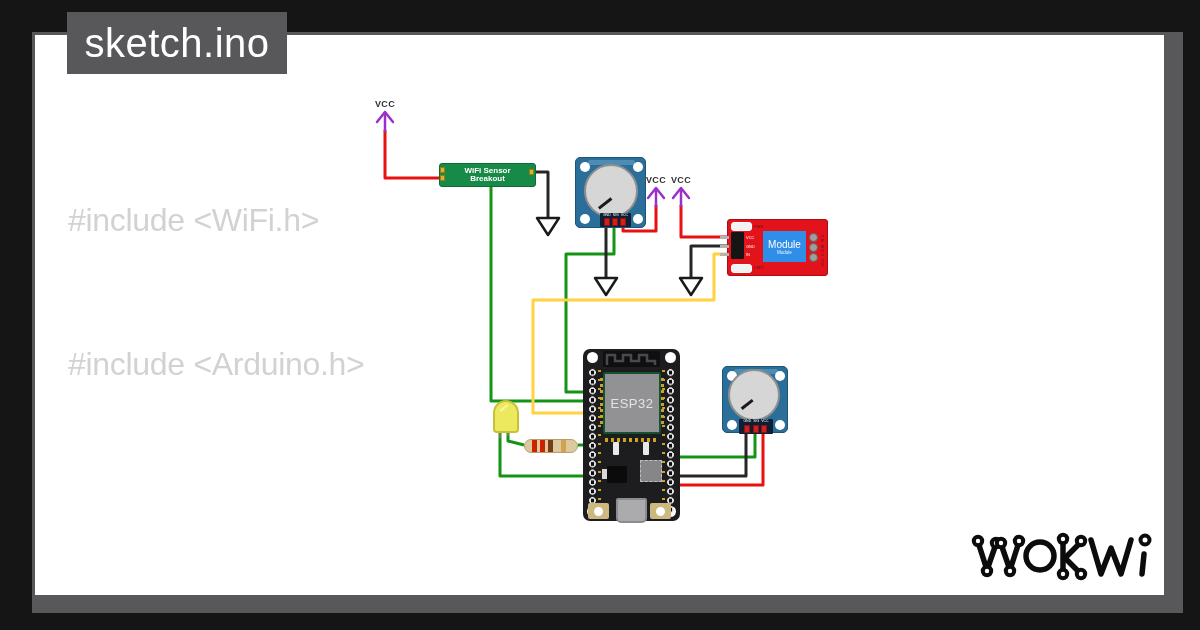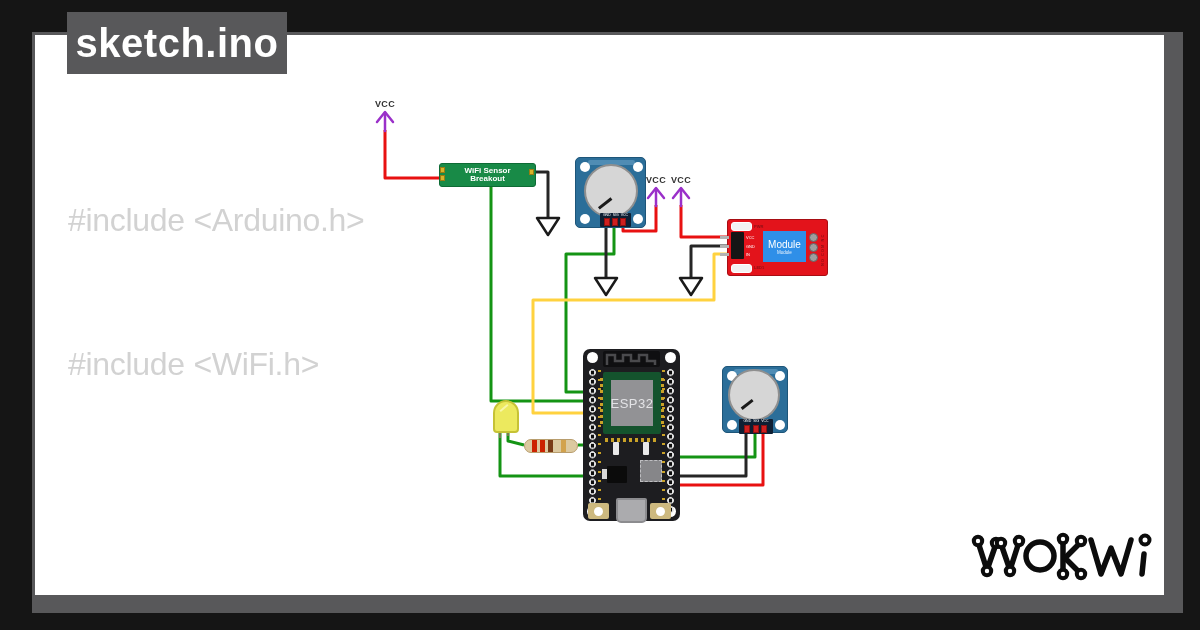--- a/index.html
+++ b/index.html
@@ -6,21 +6,21 @@
   *{box-sizing:border-box;}
   .stage{position:relative;width:1200px;height:630px;background:#151515;overflow:hidden;
          font-family:"Liberation Sans",sans-serif;}
   .abs{position:absolute;}
 
   
   .card-shadow{left:32px;top:32px;width:1151px;height:581px;background:#58585a;}
   .card{left:35px;top:35px;width:1129px;height:560px;background:#ffffff;}
   .file-tab{left:67px;top:12px;width:220px;height:62px;background:#58585a;color:#fff;
             display:flex;align-items:center;justify-content:center;
-            font-size:40px;letter-spacing:.5px;font-weight:bold;}
+            font-size:40px;letter-spacing:.5px;}
 
   
   .code{left:68px;top:100px;color:#d2d2d2;font-size:32px;line-height:48px;
         letter-spacing:-.3px;white-space:pre;}
   .code div{height:48px;}
 
   
   svg.wires{left:0;top:0;}
   .w{fill:none;stroke-width:3;stroke-linejoin:round;stroke-linecap:butt;}
   .w.red{stroke:#e81111;}
@@ -63,21 +63,21 @@
                    transform:rotate(180deg);letter-spacing:1px;}
 
   
   .esp32{left:583px;top:349px;width:97px;height:172px;background:#1d1d20;border-radius:7px;}
   .esp32 .antenna{left:20px;top:2px;width:57px;height:16px;background:#0f0f11;border-radius:2px;overflow:hidden;}
   .esp32 .pincol{width:7px;height:146px;top:19px;
      background-image:radial-gradient(circle at 3.5px 4.5px,#0d0d0d 1.8px,#e2e2e2 2px 3.2px,transparent 3.6px);
      background-size:7px 9.15px;background-repeat:repeat-y;}
   .esp32 .ticks{width:3px;height:146px;top:21px;
      background-image:repeating-linear-gradient(180deg,#c9a227 0 2px,transparent 2px 9.15px);}
-  .esp32 .chip{left:20px;top:23px;width:58px;height:62px;background:#929295;border:8px solid #14532d;
+  .esp32 .chip{left:20px;top:23px;width:58px;height:62px;background:#929295;border:2px solid #14532d;
                border-radius:2px;color:#e3e3e6;font-size:13px;display:flex;align-items:center;
                justify-content:center;letter-spacing:.5px;}
   .esp32 .chipstub{width:3px;height:50px;top:29px;
      background-image:repeating-linear-gradient(180deg,#c9a227 0 3px,transparent 3px 6.2px);}
   .esp32 .dotrow{left:22px;top:89px;width:54px;height:4px;
      background-image:repeating-linear-gradient(90deg,#c9a227 0 3px,transparent 3px 6px);}
   .esp32 .cap{width:6px;height:13px;background:#e9e9e9;border-radius:1px;}
   .esp32 .reg{left:24px;top:117px;width:20px;height:17px;background:#0b0b0b;border-radius:1px;}
   .esp32 .regtab{left:19px;top:120px;width:5px;height:10px;background:#d8d8d8;}
   .esp32 .ic{left:57px;top:111px;width:22px;height:22px;background:#868689;border:1.5px dashed #bfbfc2;}
@@ -102,22 +102,22 @@
 </style>
 </head>
 <body>
 
 <div class="stage">
 
   <div class="abs card-shadow"></div>
   <div class="abs card"></div>
 
   <div class="abs code">
+    <div>#include &lt;WiFi.h&gt;</div>
     <div>#include &lt;Arduino.h&gt;</div>
-    <div>#include &lt;WiFi.h&gt;</div>
     <div></div>
     
     
     
     
     
     
   </div>
 
   <svg class="abs wires" width="1200" height="630" viewBox="0 0 1200 630">

